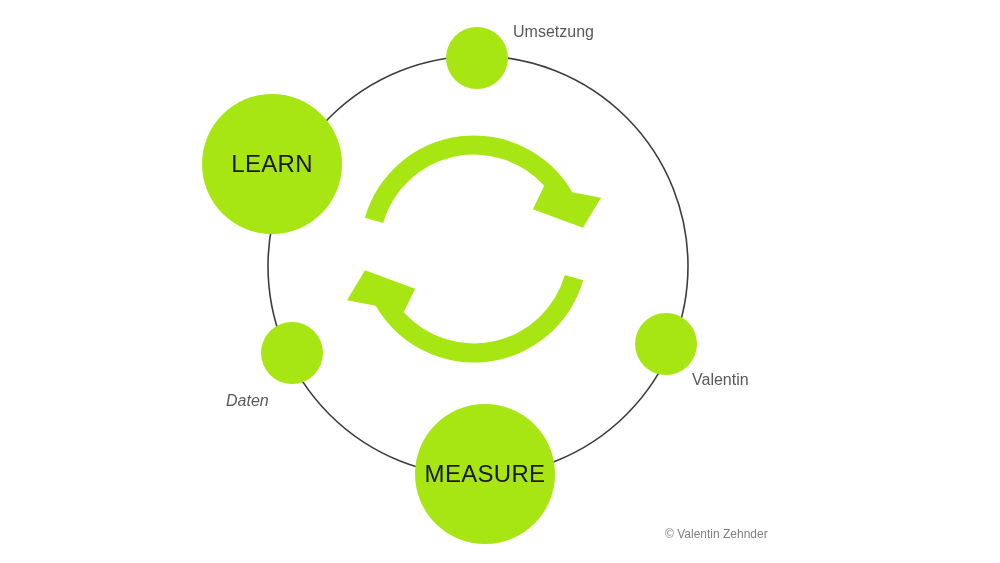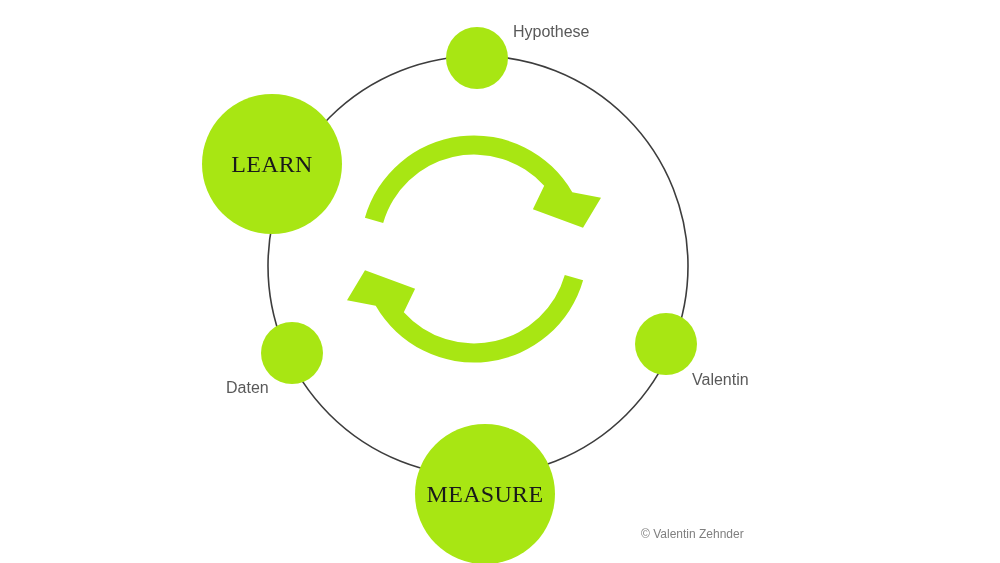--- a/index.html
+++ b/index.html
@@ -35,38 +35,37 @@
     display: flex;
     align-items: center;
     justify-content: center;
     color: var(--nodeText, #1a1a1a);
   }
   .node.big {
     width: 140px;
     height: 140px;
     font-size: 24px;
     letter-spacing: 0.3px;
-    font-family: Liberation Serif, serif;
   }
   .dot {
     position: absolute;
     width: 62px;
     height: 62px;
     background: var(--accent, #a8e613);
     border-radius: 50%;
   }
   .tag {
     position: absolute;
     font-size: 16px;
     color: var(--label, #595959);
     white-space: nowrap;
   }
   .credit {
     position: absolute;
-    left: 641px;
+    left: 665px;
     top: 527px;
     font-size: 12px;
     color: var(--credit, #7f7f7f);
     white-space: nowrap;
   }
 </style>
 </head>
 <body>
 
 <div class="canvas">
@@ -89,27 +88,27 @@
              L 544.2 185.8
              A 94.5 94.5 0 0 0 383.2 223
              Z" transform="rotate(180 474 249)"></path>
   </svg>
 
   <div class="node big" style="left:202px; top:94px;">
     <span>LEARN</span>
   </div>
 
 
-  <div class="node big" style="left:415px; top:424px;">
+  <div class="node big" style="left:415px; top:404px;">
     <span>MEASURE</span>
   </div>
 
   <div class="dot" style="left:446px; top:27px;"></div>
   <div class="dot" style="left:261px; top:322px;"></div>
   <div class="dot" style="left:635px; top:313px;"></div>
 
-  <div class="tag" style="left:513px; top:23px;">Hypothese</div>
-  <div class="tag" style="left:226px; top:379px;">Daten</div>
+  <div class="tag" style="left:513px; top:23px;">Umsetzung</div>
+  <div class="tag" style="left:226px; top:392px;font-style:italic;">Daten</div>
   <div class="tag" style="left:692px; top:371px;">Valentin</div>
 
   <div class="credit">© Valentin Zehnder</div>
 
 </div>
 
 </body></html>

